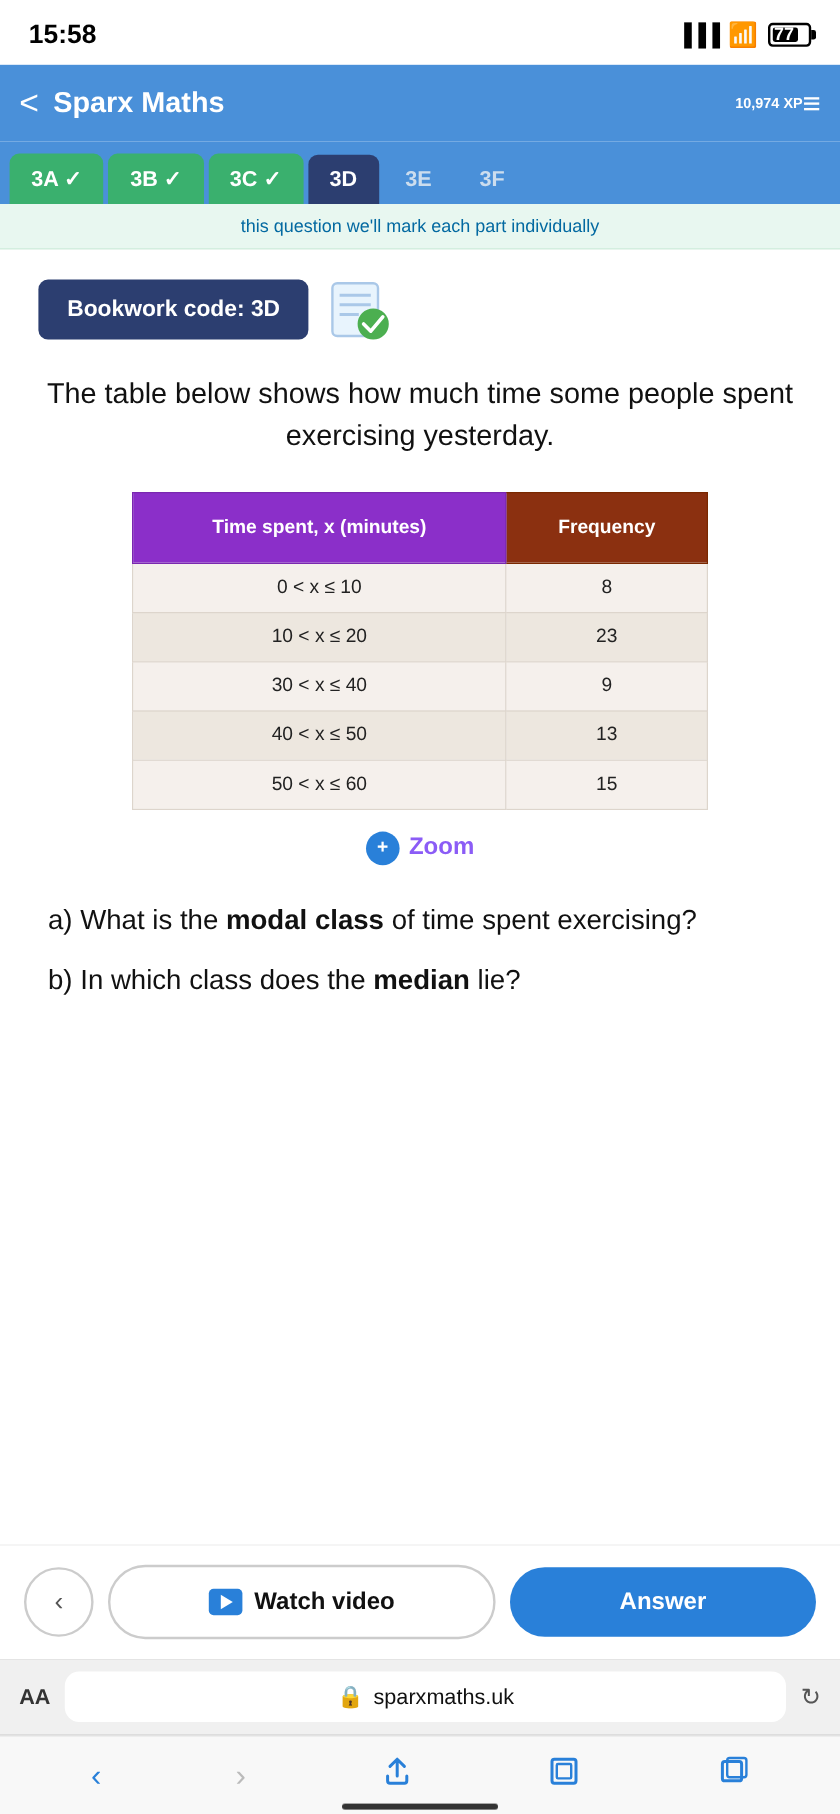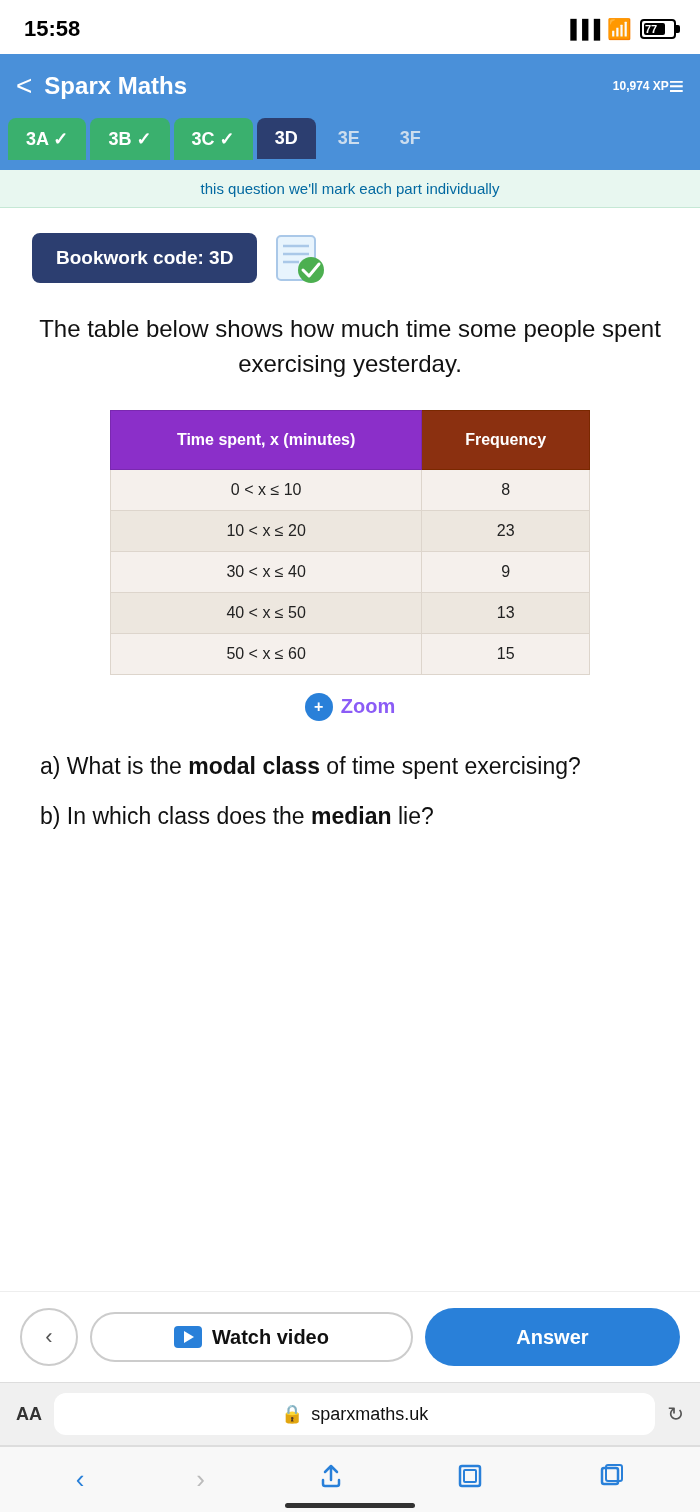--- a/index.html
+++ b/index.html
@@ -42,21 +42,21 @@
       background: #000;
       height: 100%;
       width: 75%;
       border-radius: 2px;
     }
     .battery-text {
       position: absolute;
       left: 3px;
       top: 50%;
       transform: translateY(-50%);
-      font-size: 11px;
+      font-size: 15px;
       font-weight: 700;
       color: #fff;
     }
 
     
     .header {
       background: #4a90d9;
       display: flex;
       align-items: center;
       padding: 0 16px;
@@ -68,21 +68,21 @@
     .header-menu { color: #fff; font-size: 26px; cursor: pointer; }
 
     
     .tab-bar {
       background: #4a90d9;
       display: flex;
       overflow-x: auto;
       scrollbar-width: none;
       padding: 0 8px;
       height: 52px;
-      align-items: flex-start;
+      align-items: flex-end;
     }
     .tab-bar::-webkit-scrollbar { display: none; }
     .tab {
       padding: 10px 18px;
       border-radius: 8px 8px 0 0;
       font-size: 18px;
       font-weight: 600;
       color: #fff;
       cursor: pointer;
       white-space: nowrap;
@@ -243,21 +243,21 @@
       display: flex;
       align-items: center;
       justify-content: center;
       cursor: pointer;
       font-size: 22px;
       color: #555;
       flex-shrink: 0;
     }
     .btn-watch-video {
       flex: 1;
-      height: 50px;
+      height: 62px;
       border-radius: 50px;
       border: 2px solid #ccc;
       background: #fff;
       display: flex;
       align-items: center;
       justify-content: center;
       gap: 10px;
       font-size: 20px;
       font-weight: 600;
       color: #111;

